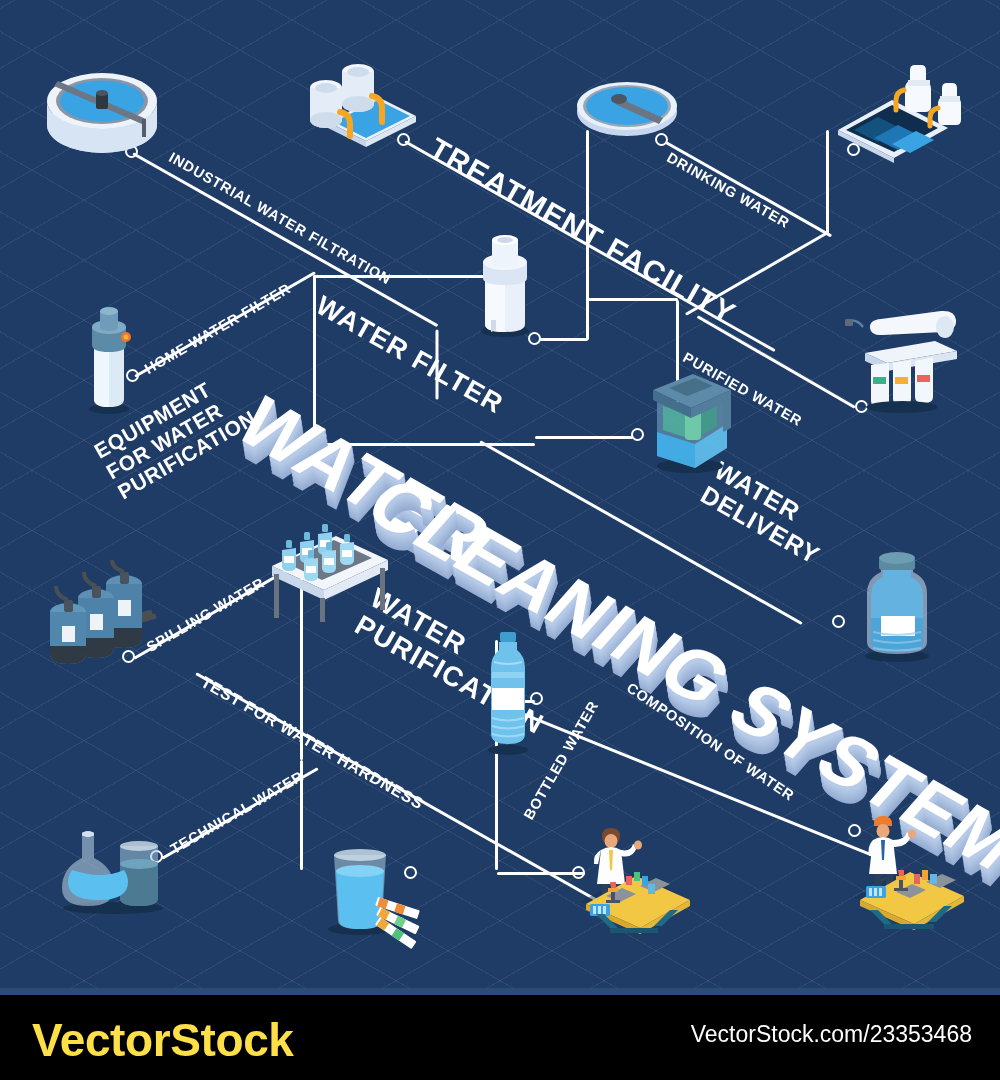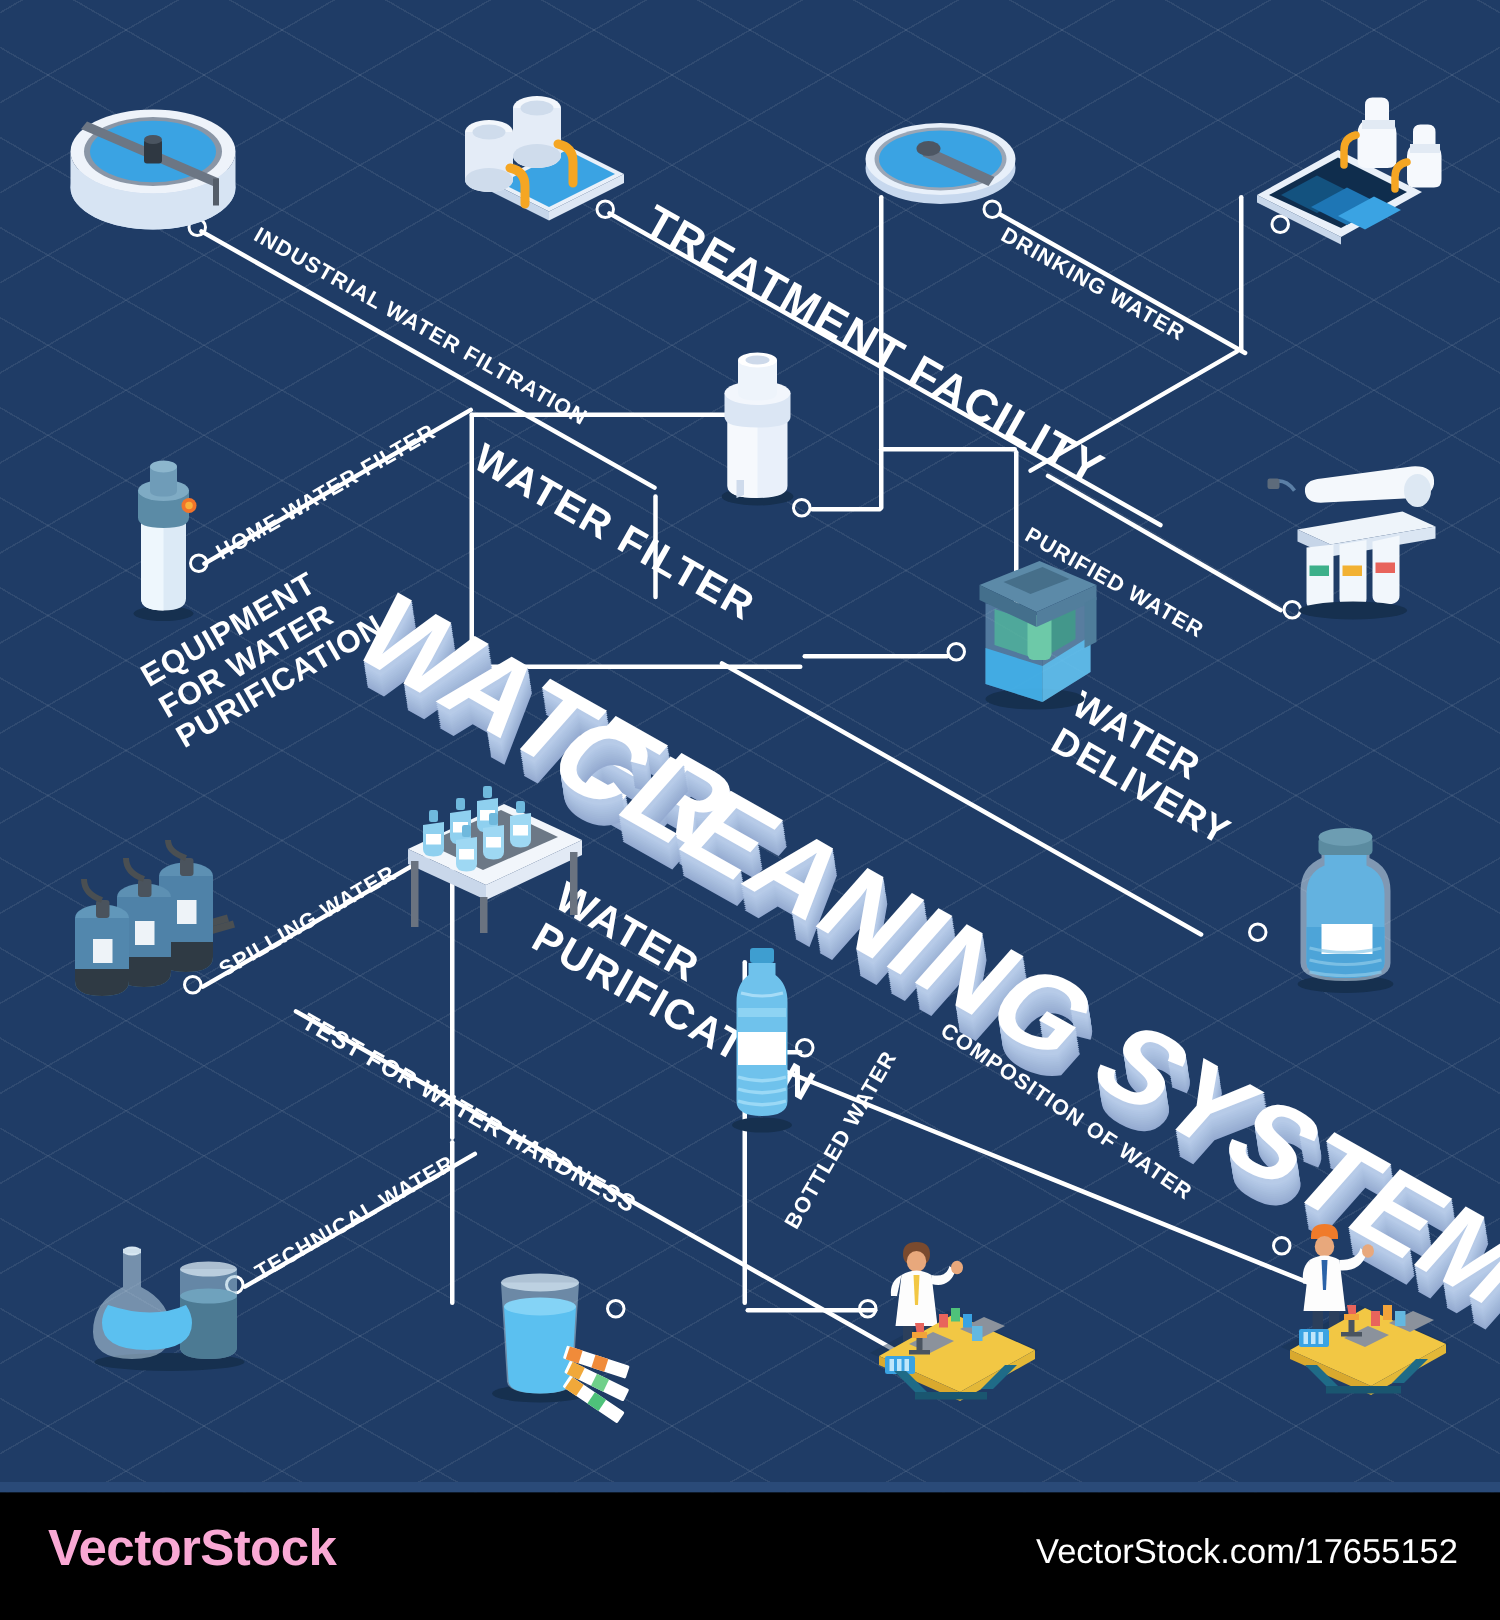--- a/index.html
+++ b/index.html
@@ -50,21 +50,21 @@
 
   
   .icon{position:absolute;}
   .icon svg{display:block;overflow:visible;}
 
   
   #footer{
     position:absolute;left:0;top:995px;width:1000px;height:85px;background:#000;
   }
   #footer .brand{
-    position:absolute;left:32px;top:18px;color:#f9a8d4;font-size:34px;font-weight:bold;
+    position:absolute;left:32px;top:18px;color:#fde047;font-size:46px;font-weight:bold;
     letter-spacing:-.4px;
   }
   #footer .url{
     position:absolute;right:28px;top:26px;color:#fff;font-size:23px;
   }
   #topstripe{position:absolute;left:0;top:988px;width:1000px;height:7px;background:#2a4a78;}
 </style>
 </head>
 <body>
 
@@ -533,16 +533,16 @@
         <rect x="44" y="112" width="50" height="5" fill="#1a5670"></rect>
       </svg>
     </div>
 
   </div>
 
   <div id="topstripe"></div>
 
   <div id="footer">
     <div class="brand">VectorStock</div>
-    <div class="url">VectorStock.com/17655152</div>
+    <div class="url">VectorStock.com/23353468</div>
   </div>
 
 </div>
 
 </body></html>

